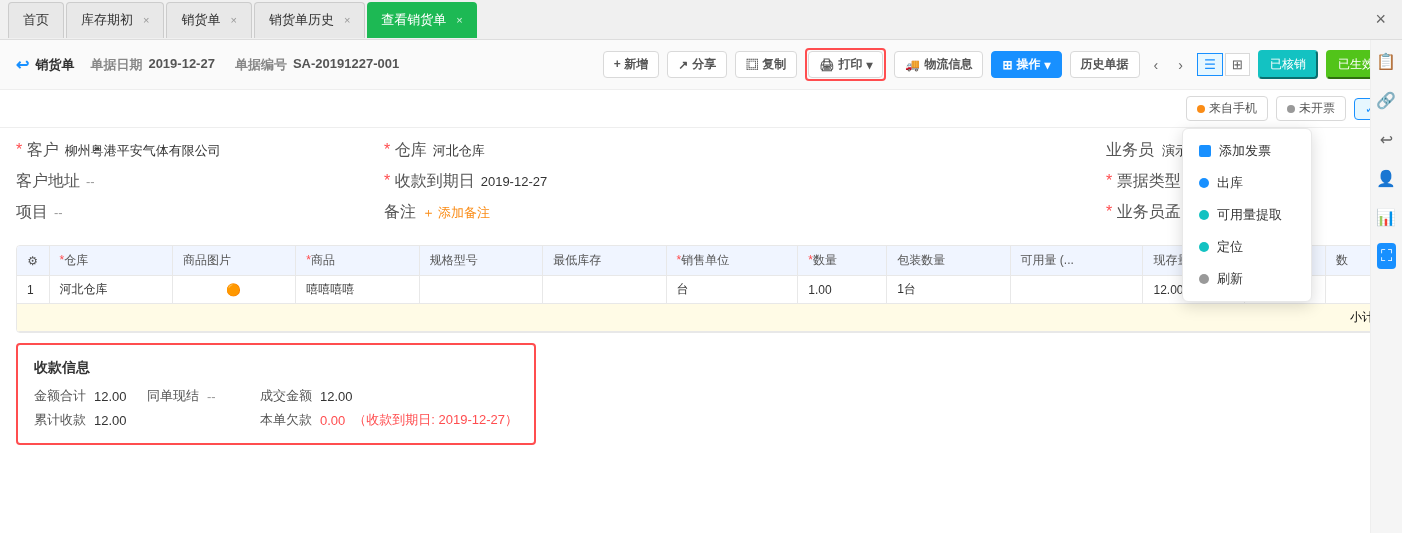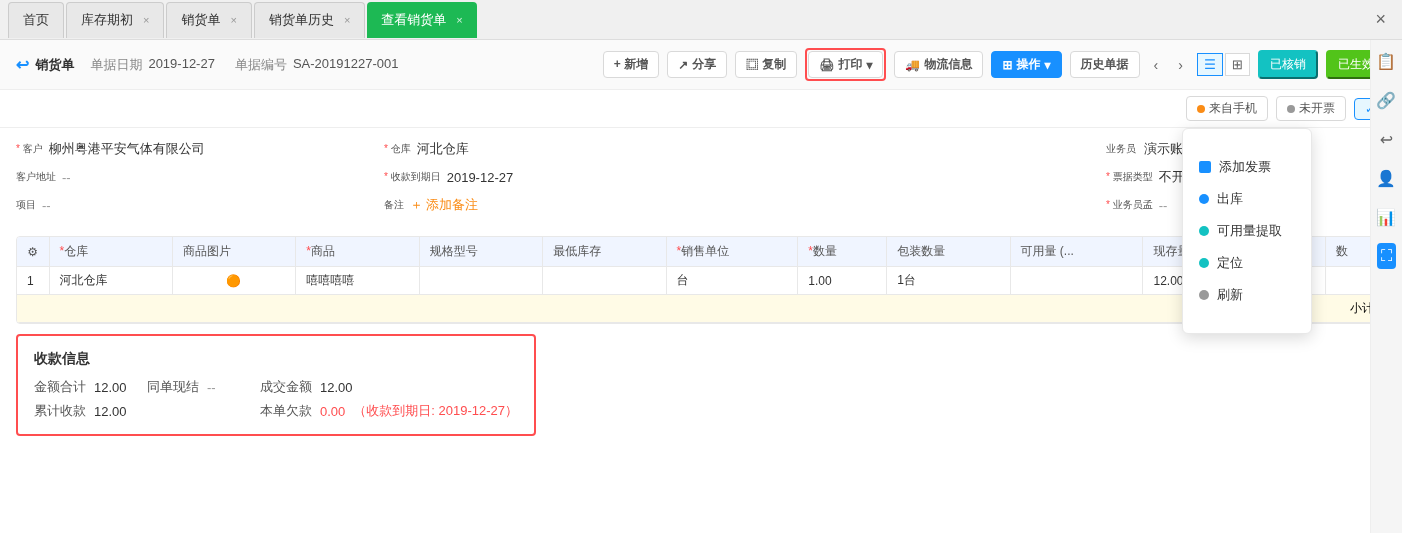--- a/index.html
+++ b/index.html
@@ -24,21 +24,21 @@
     
     .main-content { background: #fff; height: calc(533px - 40px); overflow: hidden; position: relative; }
 
     
     .doc-header {
       display: flex; align-items: center; padding: 8px 16px; border-bottom: 1px solid #eee;
       background: #fafafa; gap: 16px;
     }
     .doc-title { display: flex; align-items: center; gap: 6px; font-weight: 600; color: #333; }
     .doc-title-icon { color: #1890ff; font-size: 16px; }
-    .doc-meta { display: flex; align-items: center; gap: 20px; font-size: 13px; color: #555; }
+    .doc-meta { display: flex; align-items: center; gap: 20px; font-size: 13px; color: #555; font-weight: bold; }
     .doc-meta span { display: flex; gap: 6px; }
     .doc-meta label { color: #888; }
     .doc-actions { margin-left: auto; display: flex; align-items: center; gap: 8px; }
     .btn-action {
       display: flex; align-items: center; gap: 4px; padding: 4px 10px;
       border: 1px solid #d9d9d9; border-radius: 4px; background: #fff; cursor: pointer;
       font-size: 12px; color: #555; white-space: nowrap; font-weight: bold;
     }
     .btn-action.highlight { background: #1890ff; color: #fff; border-color: #1890ff; }
     .btn-green { background: #52c41a; color: #fff; border-color: #52c41a; border-radius: 4px; padding: 4px 10px; font-size: 12px; cursor: pointer; }
@@ -56,21 +56,21 @@
     }
     .toolbar-btn.active { background: #e6f7ff; border-color: #1890ff; color: #1890ff; }
     .toolbar-btn .dot { width: 8px; height: 8px; border-radius: 50%; display: inline-block; }
     .dot-orange { background: #fa8c16; }
     .dot-gray { background: #999; }
 
     
     .form-section { padding: 12px 16px; background: #fff; }
     .form-row { display: flex; align-items: center; gap: 8px; margin-bottom: 10px; flex-wrap: wrap; }
     .field-group { display: flex; align-items: center; gap: 6px; min-width: 280px; }
-    .field-label { color: #555; white-space: nowrap; font-size: 10px; }
+    .field-label { color: #555; white-space: nowrap; font-size: 16px; }
     .required-star { color: #ff4d4f; }
     .field-value { color: #333; font-size: 13px; }
     .field-dashed { color: #999; }
     .add-note-btn { color: #fa8c16; cursor: pointer; font-size: 13px; display: flex; align-items: center; gap: 3px; }
     .business-info { margin-left: auto; display: flex; align-items: center; gap: 8px; color: #555; }
 
     
     .table-wrapper { overflow: auto; margin: 0 16px; border: 1px solid #e8e8e8; border-radius: 4px; }
     table { width: 100%; border-collapse: collapse; font-size: 12px; }
     thead tr { background: #f0f5ff; }
@@ -99,21 +99,21 @@
       border-left: 1px solid #eee; display: flex; flex-direction: column;
       align-items: center; padding: 8px 0; gap: 12px; height: 100%;
     }
     .sidebar-icon { cursor: pointer; color: #666; font-size: 16px; padding: 4px; border-radius: 4px; }
     .sidebar-icon.expand { background: #1890ff; color: #fff; border-radius: 4px; }
 
     
     .dropdown-menu {
       position: absolute; top: 88px; right: 90px; background: #fff;
       border: 1px solid #e8e8e8; border-radius: 6px; box-shadow: 0 4px 16px rgba(0,0,0,0.15);
-      padding: 22px 0; min-width: 130px; z-index: 100;
+      padding: 6px 0; min-width: 130px; z-index: 100;
     }
     .dropdown-item {
       display: flex; align-items: center; gap: 8px; padding: 7px 16px;
       cursor: pointer; font-size: 13px; color: #333;
     }
     .dropdown-item .item-icon { width: 14px; height: 14px; display: inline-flex; align-items: center; justify-content: center; }
     .icon-blue-square { background: #1890ff; border-radius: 2px; }
 
     
     .print-highlight { border: 2px solid #ff4d4f; border-radius: 4px; padding: 1px; display: inline-flex; }

